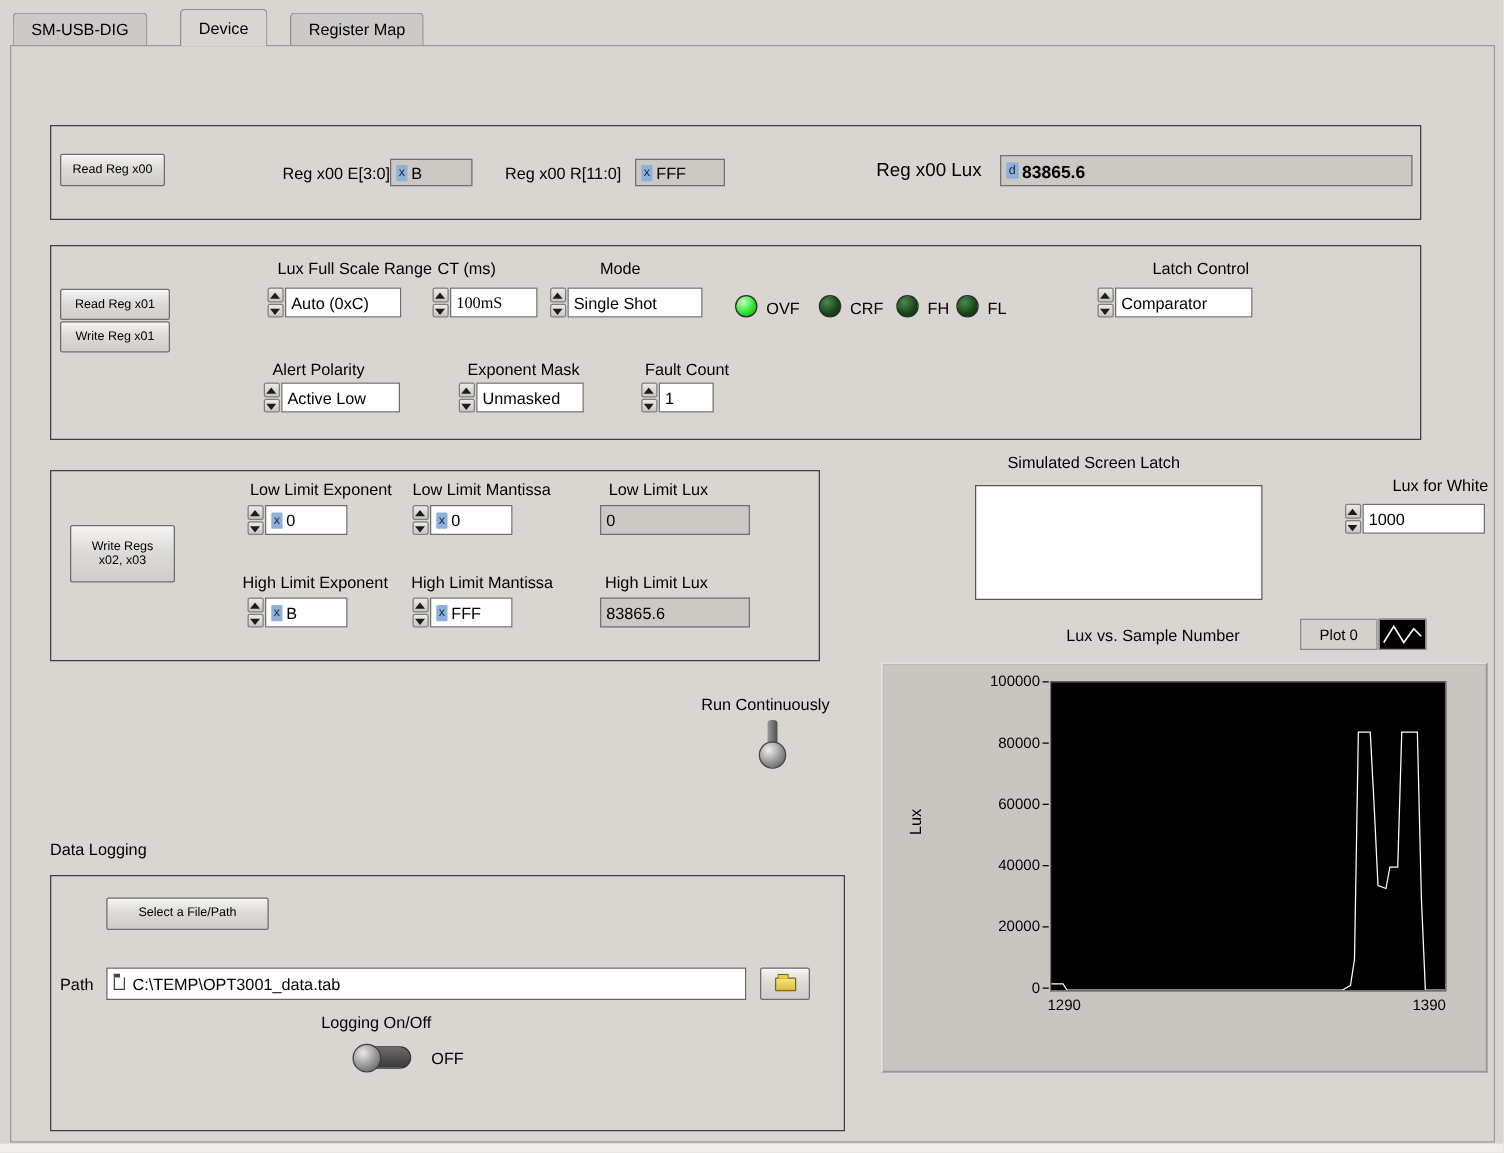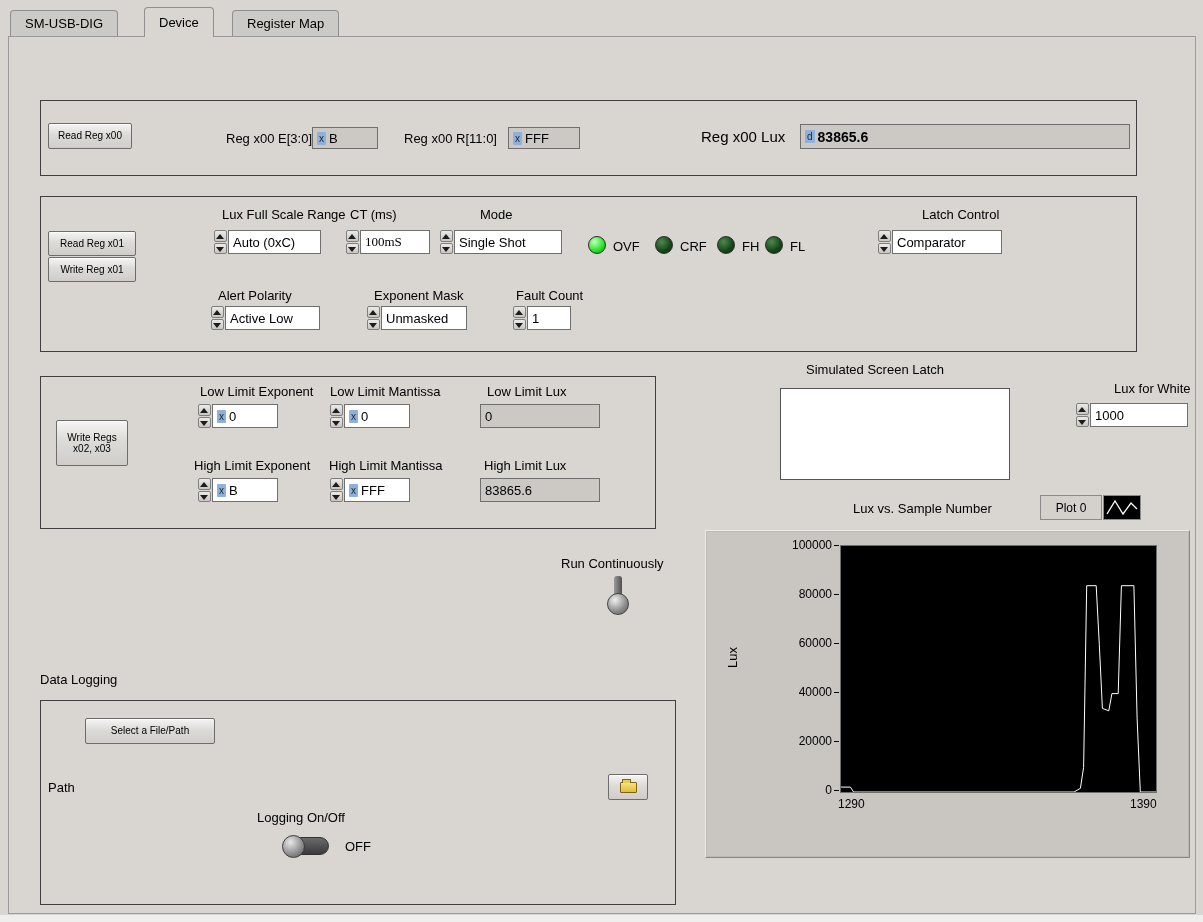--- a/index.html
+++ b/index.html
@@ -190,21 +190,21 @@
   <div class="lbl" style="left:516px;top:288px;">Fault Count</div>
   <div class="ctl" style="left:513px;top:306px;">
     <div class="spin">
       <div class="up"></div>
       <div class="dn"></div>
     </div>
     <div class="valbox" style="width:44px;">1</div>
   </div>
 
   <div class="grp" style="left:40px;top:376px;width:616px;height:153px;"></div>
-  <div class="btn" style="left:56px;top:420px;width:72px;height:46px;padding:0 6px;">Write Regs x02, x03</div>
+  <div class="btn" style="left:56px;top:420px;width:84px;height:46px;padding:0 6px;">Write Regs x02, x03</div>
 
   <div class="lbl" style="left:200px;top:384px;">Low Limit Exponent</div>
   <div class="lbl" style="left:330px;top:384px;">Low Limit Mantissa</div>
   <div class="lbl" style="left:487px;top:384px;">Low Limit Lux</div>
 
   <div class="ctl" style="left:198px;top:404px;">
     <div class="spin">
       <div class="up"></div>
       <div class="dn"></div>
     </div>
@@ -304,20 +304,24 @@
   <div class="xtick" style="left:838px;top:797px;">1290</div>
   <div class="xtick" style="left:1130px;top:797px;">1390</div>
 
   <div class="ylab" style="left:722px;top:650px;">Lux</div>
 
   <div class="lbl" style="left:40px;top:672px;">Data Logging</div>
   <div class="grp" style="left:40px;top:700px;width:636px;height:205px;"></div>
   <div class="btn" style="left:85px;top:718px;width:130px;height:26px;">Select a File/Path</div>
 
   <div class="lbl" style="left:48px;top:780px;">Path</div>
+  <div class="pathbox" style="left:85px;top:774px;width:512px;height:26px;">
+    <span class="path-glyph"></span>
+    <span>C:\TEMP\OPT3001_data.tab</span>
+  </div>
   <div class="btn" style="left:608px;top:774px;width:40px;height:26px;">
     <span class="folder"></span>
   </div>
 
   <div class="lbl" style="left:257px;top:810px;">Logging On/Off</div>
   <div class="hswitch" style="left:283px;top:837px;">
     <div class="knob"></div>
   </div>
   <div class="lbl" style="left:345px;top:839px;">OFF</div>
 

